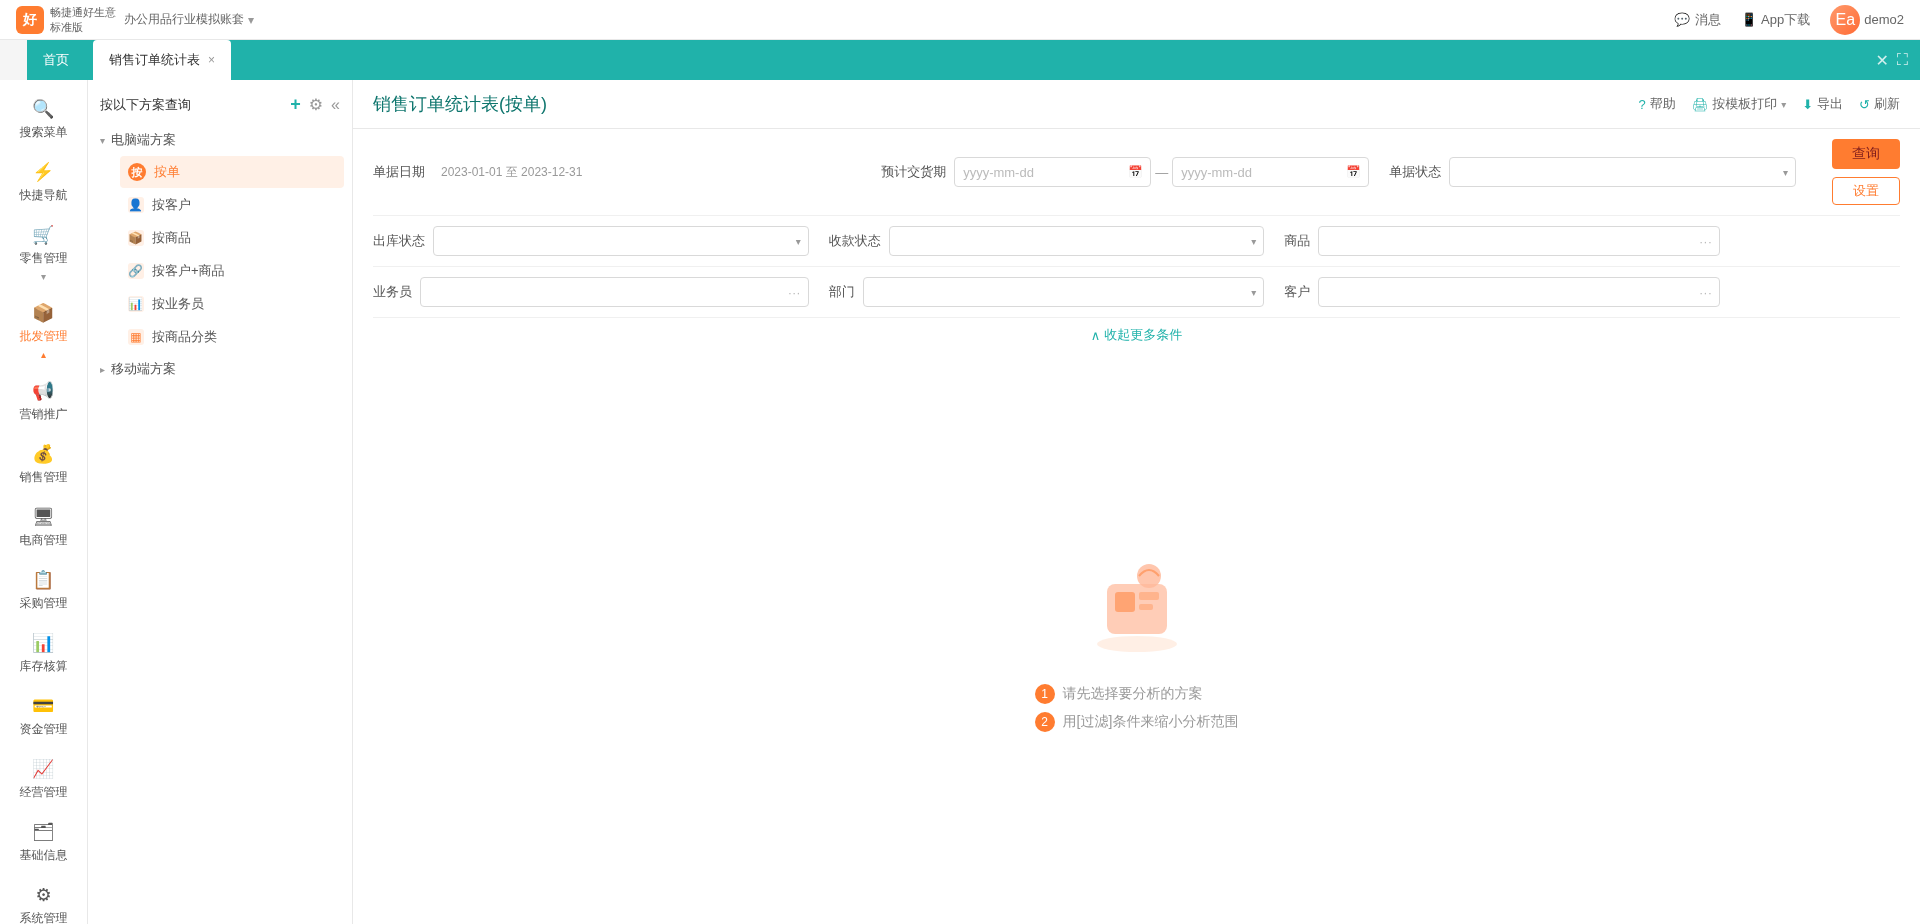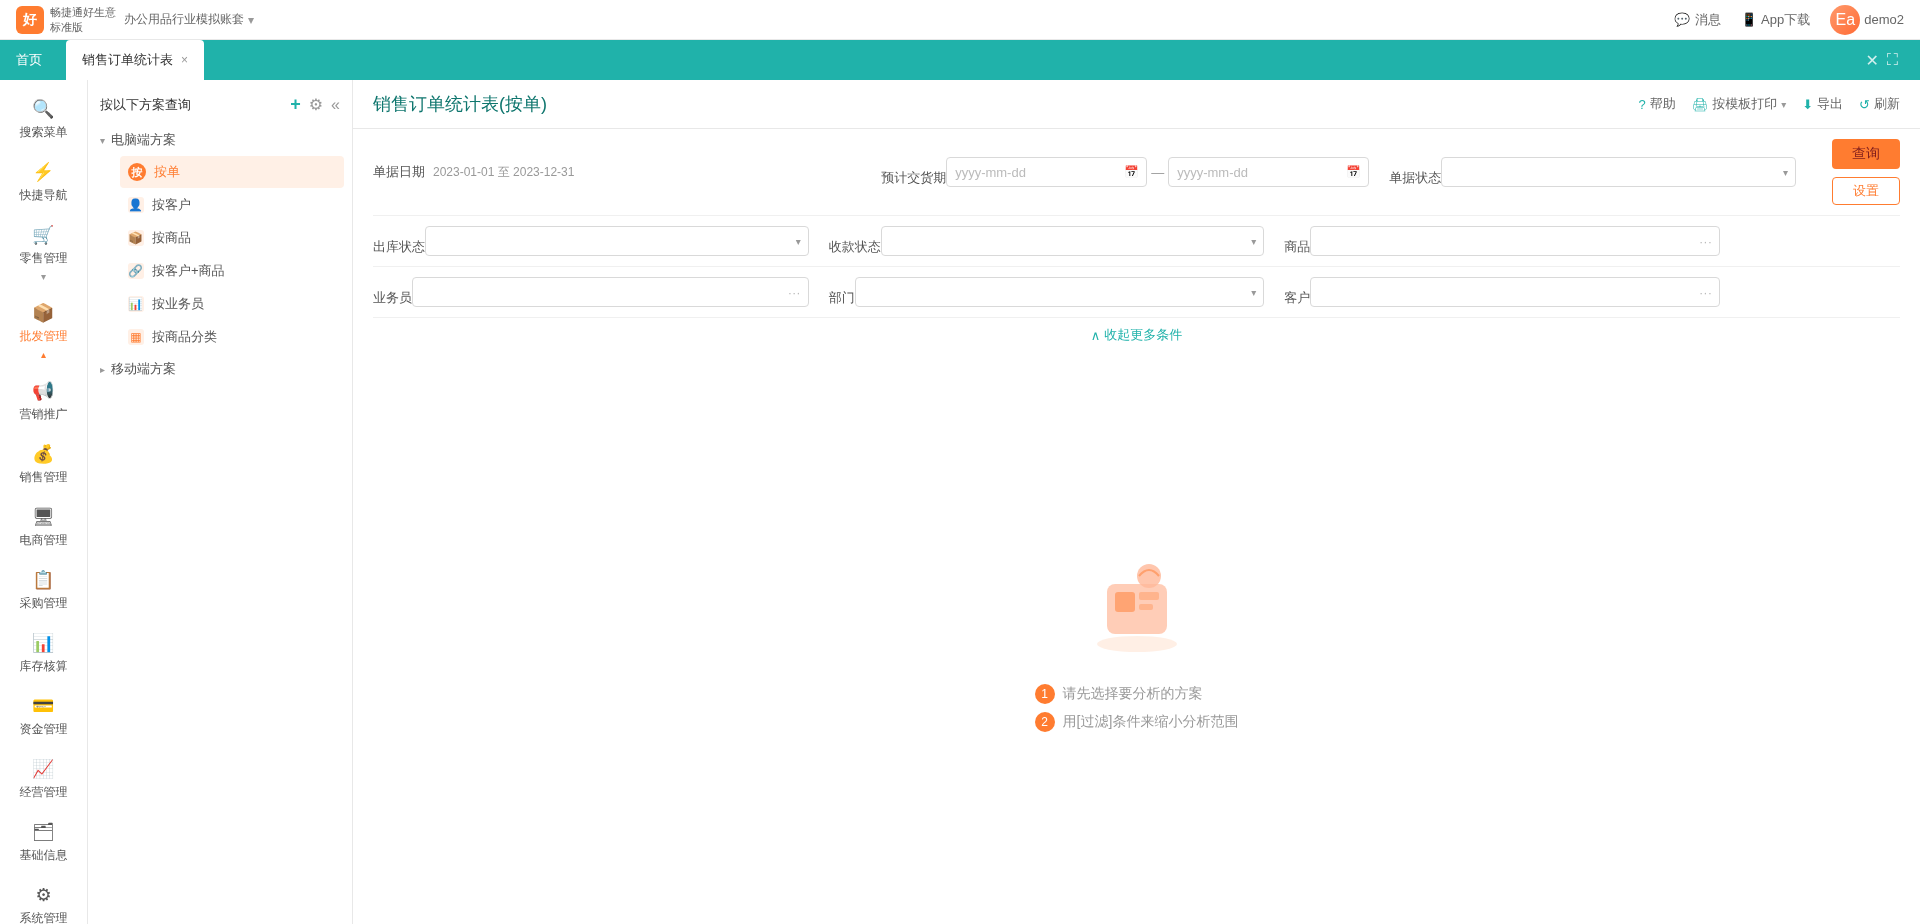--- a/index.html
+++ b/index.html
@@ -11,21 +11,21 @@
     .logo-box { display: flex; align-items: center; gap: 6px; }
     .logo-icon { width: 28px; height: 28px; background: #ff7c30; border-radius: 6px; display: flex; align-items: center; justify-content: center; color: #fff; font-size: 14px; font-weight: bold; }
     .logo-text { font-size: 11px; color: #666; line-height: 1.3; }
     .breadcrumb-area { display: flex; align-items: center; gap: 4px; color: #666; font-size: 12px; }
     .breadcrumb-dropdown { color: #999; cursor: pointer; }
     .top-bar-right { display: flex; align-items: center; gap: 20px; }
     .top-bar-action { display: flex; align-items: center; gap: 4px; color: #666; font-size: 13px; cursor: pointer; }
     .user-avatar { width: 30px; height: 30px; border-radius: 50%; background: linear-gradient(135deg, #ff9a6c, #ff6b35); display: flex; align-items: center; justify-content: center; color: #fff; font-size: 16px; }
 
     
-    .tab-bar { height: 40px; background: #20b2aa; display: flex; align-items: center; padding: 0 10px 0 0; position: relative; }
+    .tab-bar { height: 40px; background: #20b2aa; display: flex; align-items: center; padding: 0 0 0 0; position: relative; margin-left: 27px; }
     .tab-item { height: 40px; display: flex; align-items: center; padding: 0 16px; font-size: 13px; color: rgba(255,255,255,0.8); cursor: pointer; position: relative; }
     .tab-item.home { color: #fff; }
     .tab-item.active { background: #fff; color: #333; border-radius: 4px 4px 0 0; margin-left: 8px; }
     .tab-item .close-btn { margin-left: 8px; color: #999; font-size: 12px; cursor: pointer; }
     .tab-bar-right { margin-left: auto; display: flex; align-items: center; gap: 8px; padding-right: 12px; }
     .tab-bar-icon { color: rgba(255,255,255,0.8); font-size: 16px; cursor: pointer; }
 
     
     .main-layout { display: flex; height: calc(924px - 80px); }
 
@@ -91,21 +91,21 @@
     
     .empty-state { flex: 1; display: flex; flex-direction: column; align-items: center; justify-content: center; background: #fff; }
     .empty-icon { width: 120px; height: 120px; margin-bottom: 20px; }
     .empty-steps { display: flex; flex-direction: column; gap: 8px; }
     .empty-step { display: flex; align-items: center; gap: 8px; color: #999; font-size: 14px; }
     .step-num { width: 20px; height: 20px; border-radius: 50%; background: #ff7c30; color: #fff; font-size: 12px; display: flex; align-items: center; justify-content: center; flex-shrink: 0; }
 
     
     .filter-section { background: #fff; padding: 0 20px 0 20px; }
     .filter-grid-row { display: flex; align-items: center; padding: 10px 0; border-bottom: 1px solid #f0f0f0; gap: 0; }
-    .filter-cell { flex: 1; display: flex; align-items: flex-end; gap: 0; padding-right: 20px; }
+    .filter-cell { flex: 1; display: flex; align-items: center; gap: 8px; padding-right: 20px; }
     .filter-cell:last-child { padding-right: 0; }
   </style>
 </head>
 <body>
 
 <div class="top-bar">
   <div class="top-bar-left">
     <div class="logo-box">
       <div class="logo-icon">好</div>
       <div class="logo-text">

